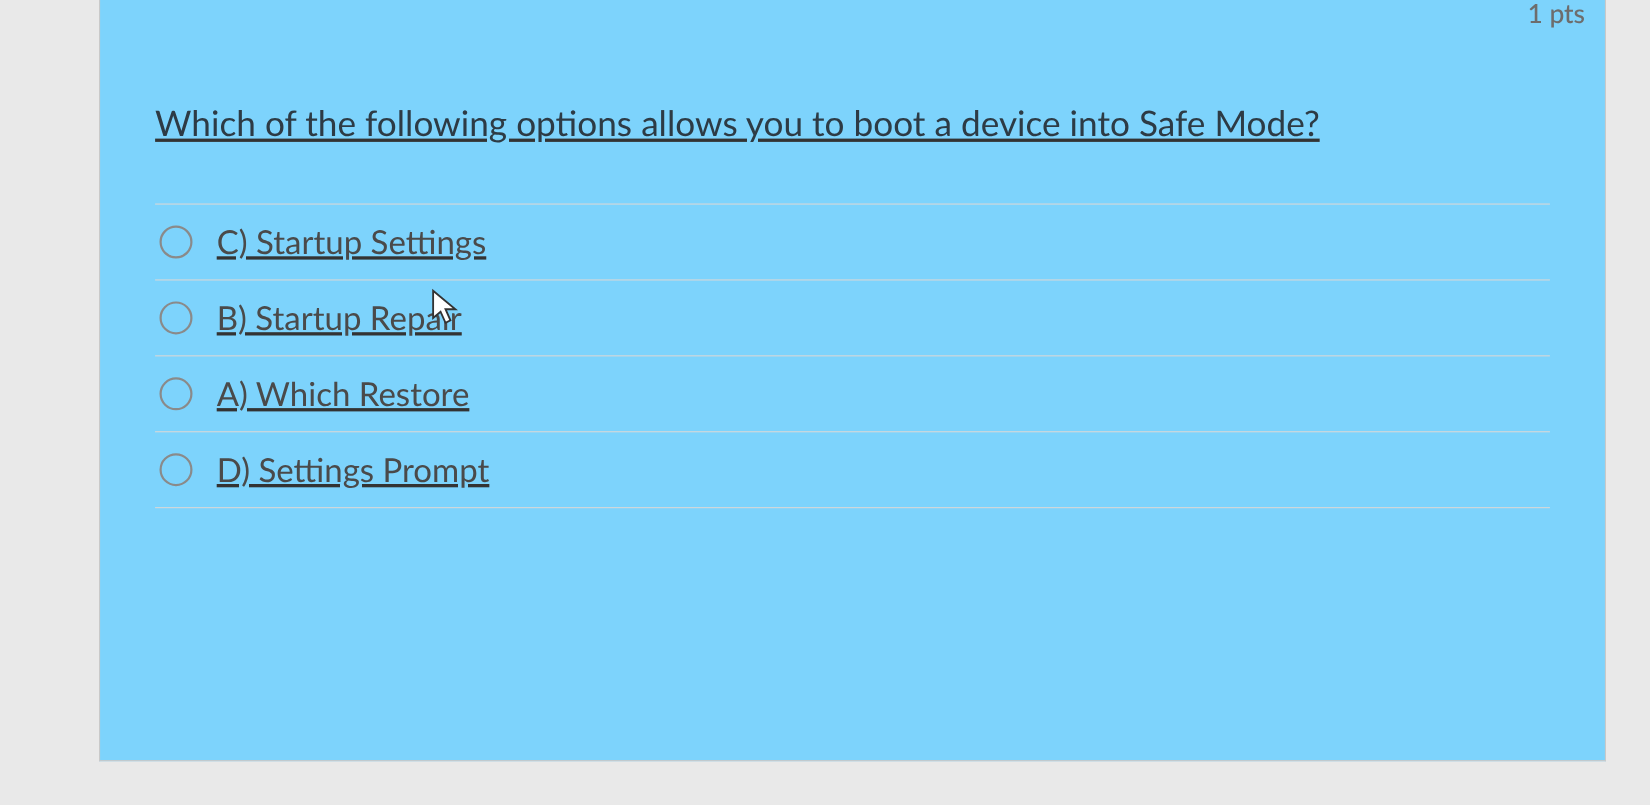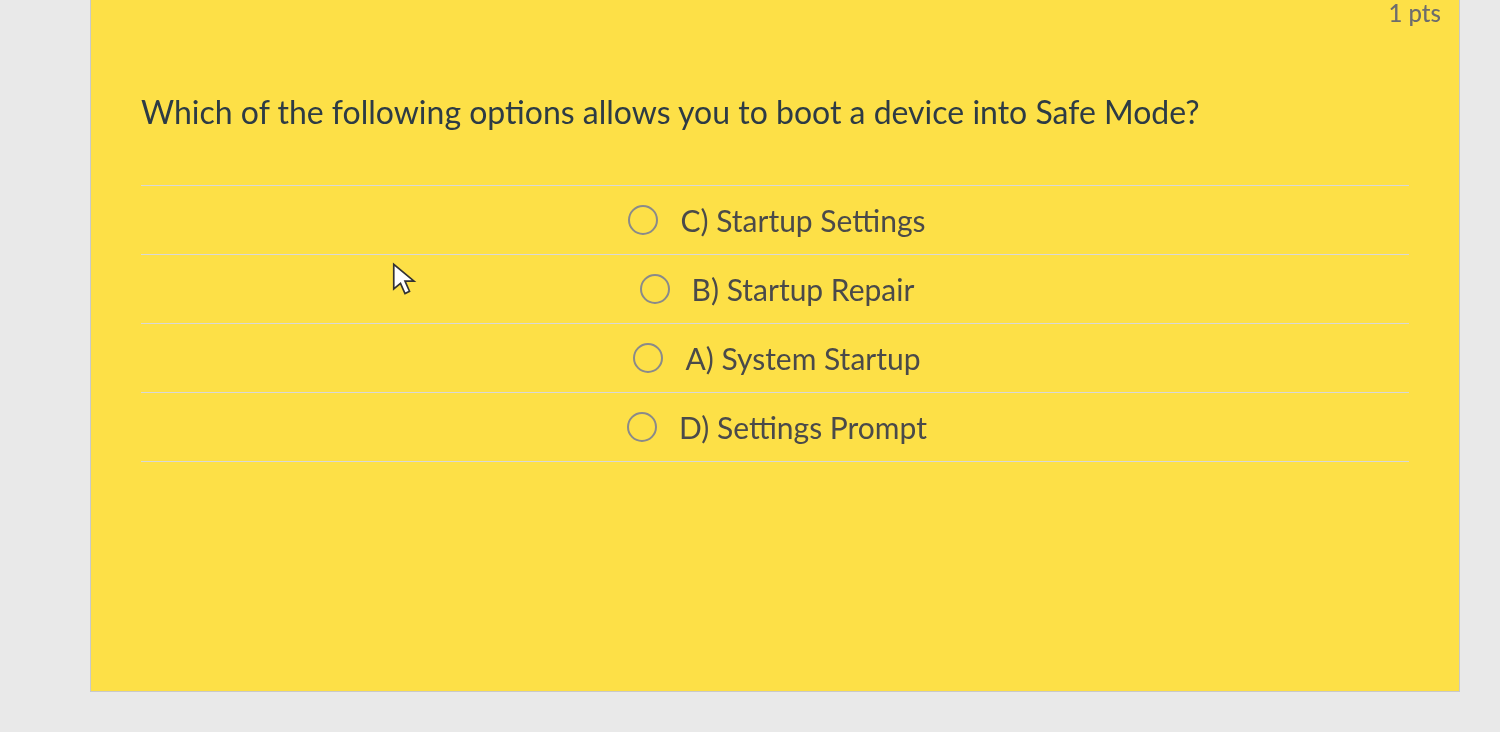--- a/index.html
+++ b/index.html
@@ -11,56 +11,56 @@
     background: #e9e9e9;
     color: #333;
   }
   .page {
     box-sizing: border-box;
     width: 1500px;
     height: 732px;
     padding: 0 40px 40px 90px;
   }
   .question-card {
-    background: #fde047;
+    background: #7dd3fc;
     border: 1px solid #c9c9c9;
     border-top: none;
     box-sizing: border-box;
     width: 100%;
     height: 100%;
     position: relative;
     padding: 0;
   }
   .points-header {
     position: absolute;
     top: -2px;
     right: 18px;
     font-size: 24px;
     color: #6d6d6d;
     font-weight: 500;
   }
   .question-body {
     padding: 60px 50px 30px 50px;
+    text-decoration: underline;
   }
   .question-text {
     font-size: 32px;
     color: #2d3b45;
     margin: 30px 0 50px 0;
     line-height: 1.4;
     font-weight: 400;
   }
   .answers {
     border-top: 1px solid #d8d8d8;
   }
   .answer-row {
     display: flex;
     align-items: center;
     border-bottom: 1px solid #d8d8d8;
     padding: 16px 0 16px 4px;
-    justify-content: center;
   }
   .answer-row:last-child {
     border-bottom: 1px solid #d8d8d8;
   }
   .radio {
     width: 26px;
     height: 26px;
     border: 2px solid #8a8a8a;
     border-radius: 50%;
     margin-right: 22px;
@@ -97,21 +97,21 @@
           <span class="answer-label">C) Startup Settings</span>
         </div>
 
         <div class="answer-row">
           <span class="radio"></span>
           <span class="answer-label">B) Startup Repair</span>
         </div>
 
         <div class="answer-row">
           <span class="radio"></span>
-          <span class="answer-label">A) System Startup</span>
+          <span class="answer-label">A) Which Restore</span>
         </div>
 
         <div class="answer-row">
           <span class="radio"></span>
           <span class="answer-label">D) Settings Prompt</span>
         </div>
 
       </div>
     </div>
 

